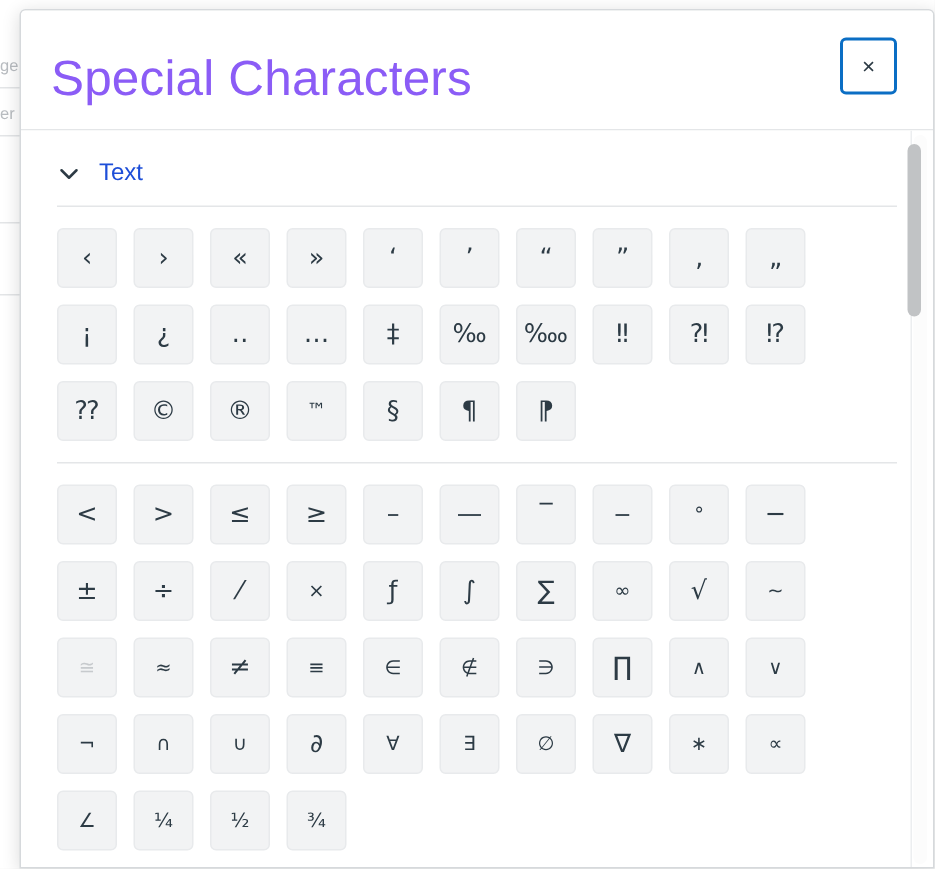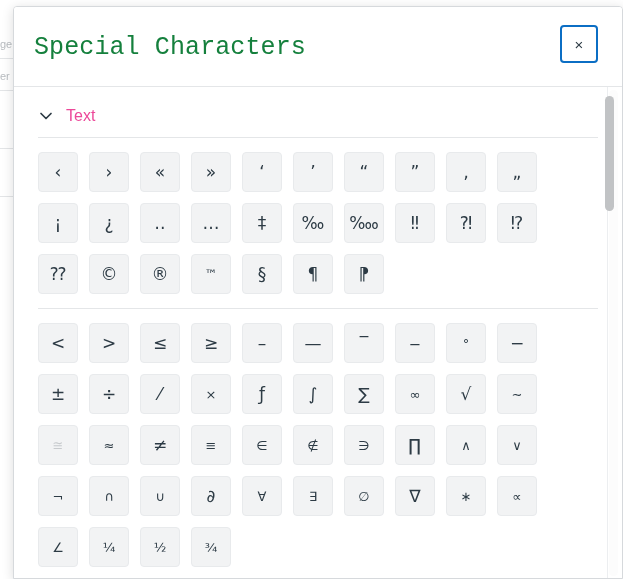--- a/index.html
+++ b/index.html
@@ -56,25 +56,25 @@
     position: relative;
     height: 80px;
     border-bottom: 1px solid #e4e6e8;
     box-sizing: border-box;
     background: #ffffff;
   }
   .modal-title {
     position: absolute;
     left: 20px;
     top: 26px;
-    font-size: 25px;
+    font-size: 33px;
     font-weight: 400;
-    color: #15803d;
+    color: #8b5cf6;
     letter-spacing: 0.1px;
-    font-family: Liberation Mono, monospace;
+    font-family: Liberation Sans, sans-serif;
   }
   .close-button {
     position: absolute;
     right: 24px;
     top: 18px;
     width: 38px;
     height: 38px;
     border-radius: 4px;
     border: 2px solid #0b6ec4;
     background: #ffffff;
@@ -112,21 +112,21 @@
     user-select: none;
   }
   .chevron {
     width: 16px;
     height: 16px;
     flex: 0 0 auto;
     display: block;
   }
   .section-label {
     font-size: 16px;
-    color: #ec4899;
+    color: #1d4ed8;
     font-family: "Liberation Sans", sans-serif;
   }
   .section-rule {
     height: 1px;
     background: #e4e6e8;
     margin: 0 24px 0 24px;
   }
 
   .char-grid {
     display: flex;

